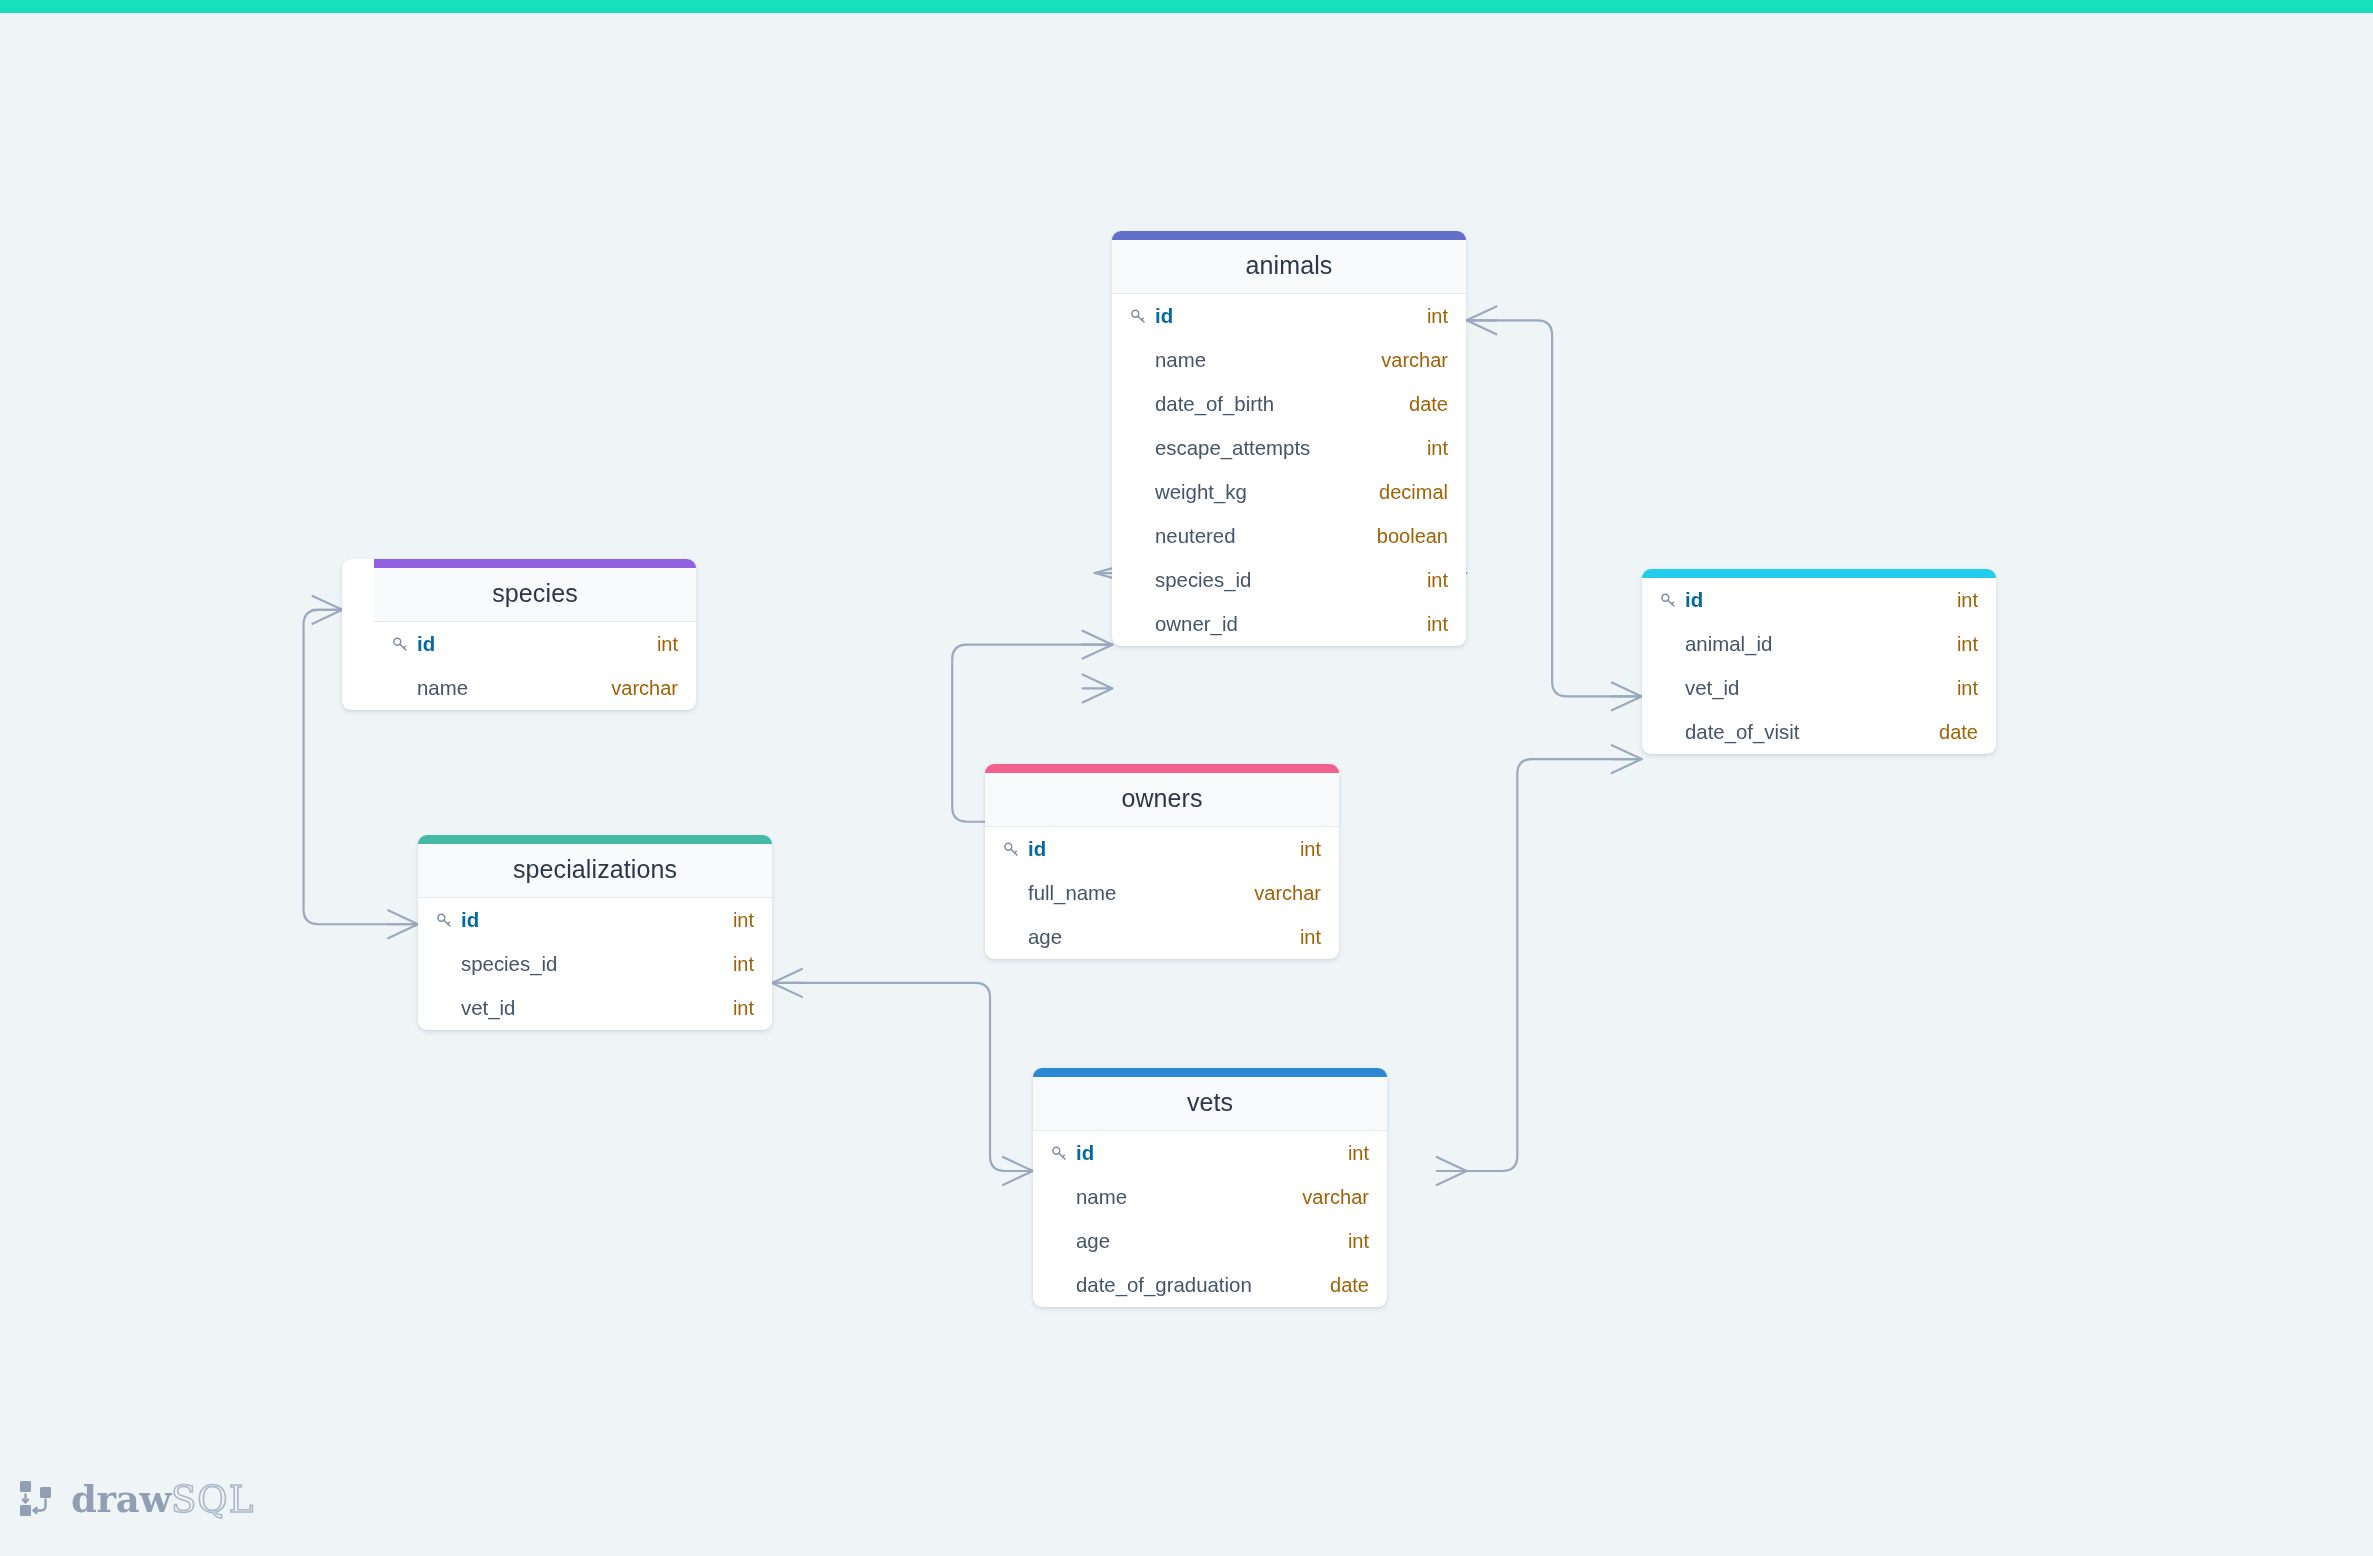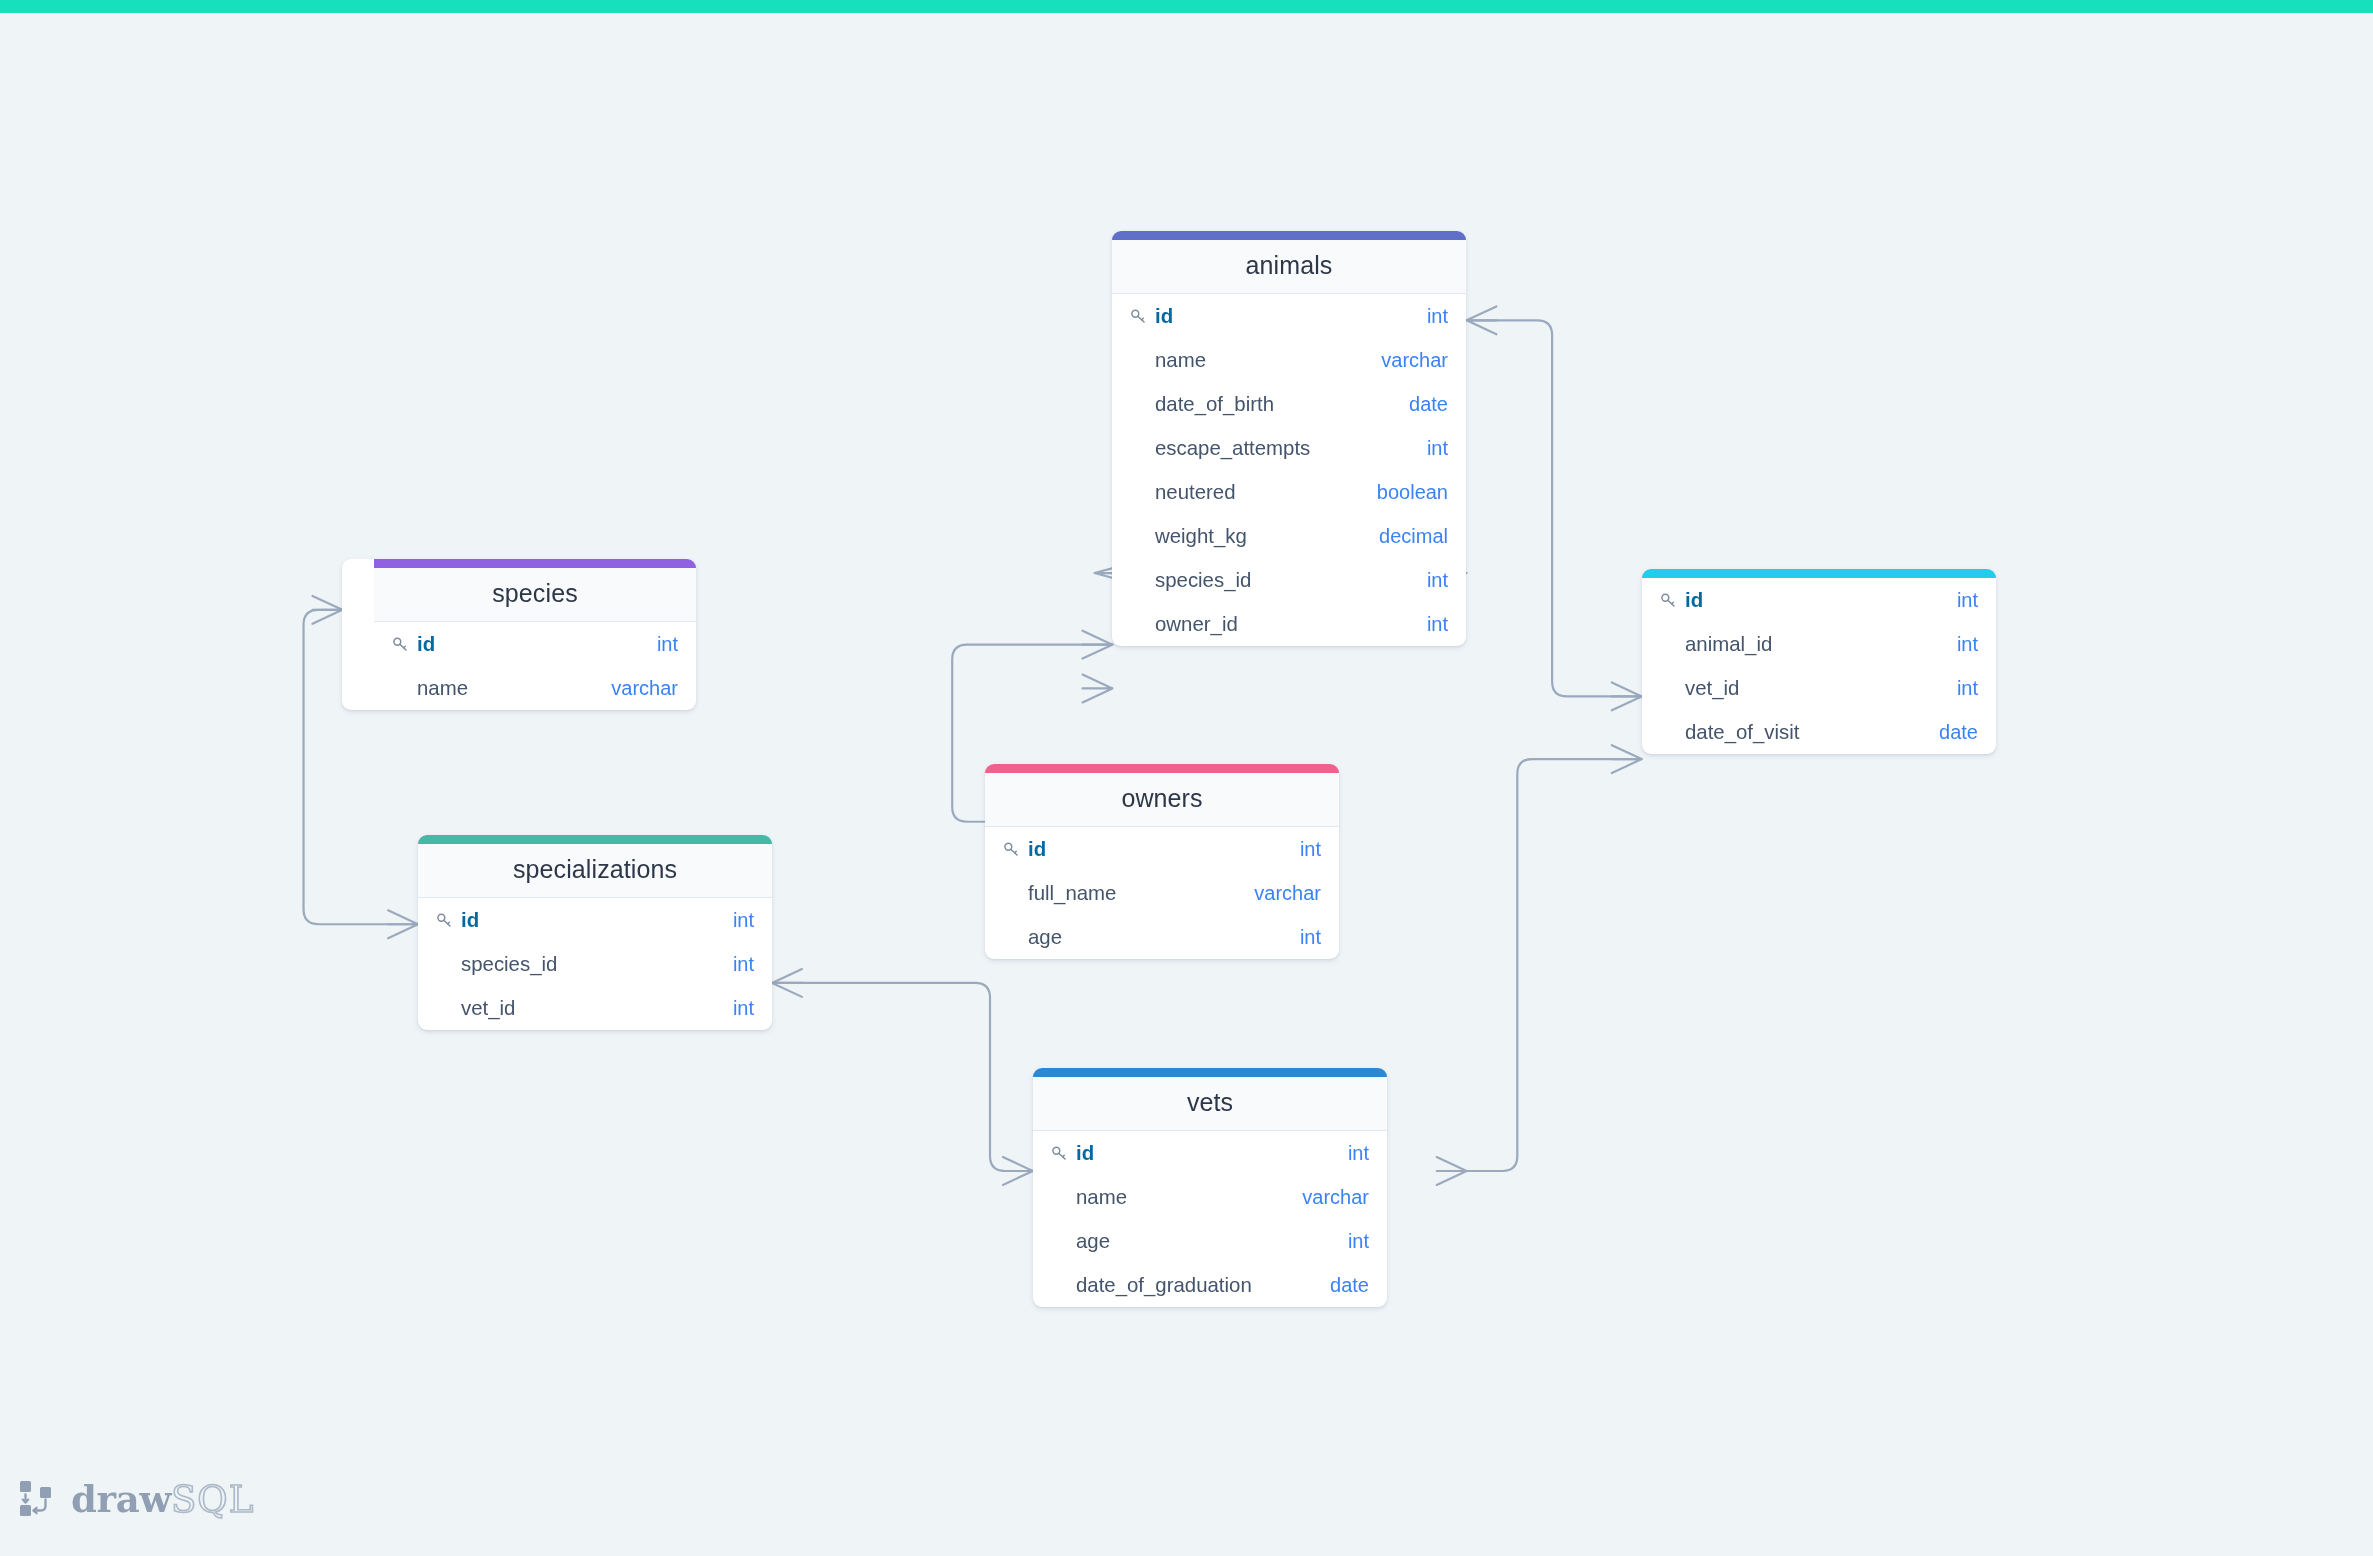--- a/index.html
+++ b/index.html
@@ -45,21 +45,21 @@
   .col {
     display: flex;
     align-items: center;
     height: 44px;
     padding: 0 18px 0 17px;
     font-size: 20.4px;
     color: #44546b;
     white-space: nowrap;
   }
   .col .cname { flex: 1; display: flex; align-items: center; gap: 7px; }
-  .col .ctype { color: #3b82f6; font-size: 20px; }
+  .col .ctype { color: #a16207; font-size: 20px; }
   .col.pk .cname { font-weight: bold; color: #0369a1; }
   .keyicon { display: inline-flex; width: 19px; height: 19px; }
   .keyicon svg { width: 19px; height: 19px; }
   .col:not(.pk) .cname { padding-left: 26px; }
 
   
   #logo {
     position: absolute;
     left: 18px; bottom: 36px;
     display: flex; align-items: center; gap: 11px;
@@ -160,29 +160,29 @@
         <span class="ctype">date</span>
       </div>
     <div class="col">
         <span class="cname">
           <span>escape_attempts</span>
         </span>
         <span class="ctype">int</span>
       </div>
     <div class="col">
         <span class="cname">
+          <span>weight_kg</span>
+        </span>
+        <span class="ctype">decimal</span>
+      </div>
+    <div class="col">
+        <span class="cname">
           <span>neutered</span>
         </span>
         <span class="ctype">boolean</span>
-      </div>
-    <div class="col">
-        <span class="cname">
-          <span>weight_kg</span>
-        </span>
-        <span class="ctype">decimal</span>
       </div>
     <div class="col">
         <span class="cname">
           <span>species_id</span>
         </span>
         <span class="ctype">int</span>
       </div>
     <div class="col">
         <span class="cname">
           <span>owner_id</span>

